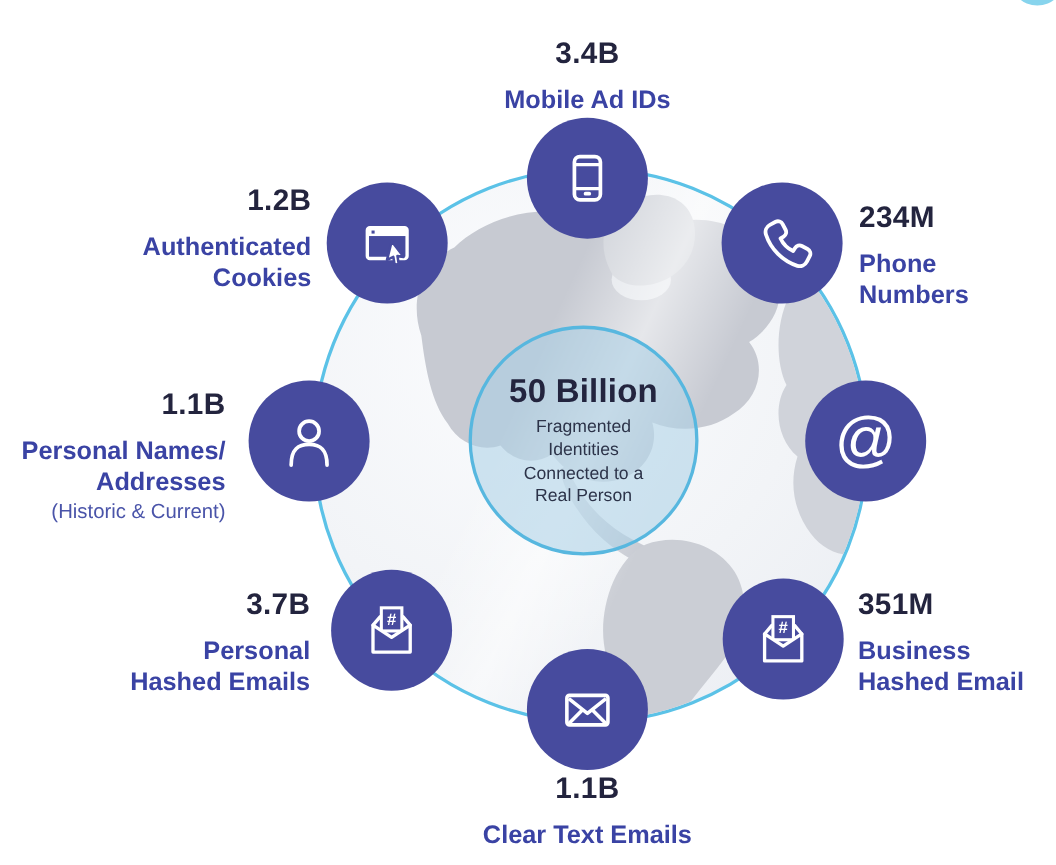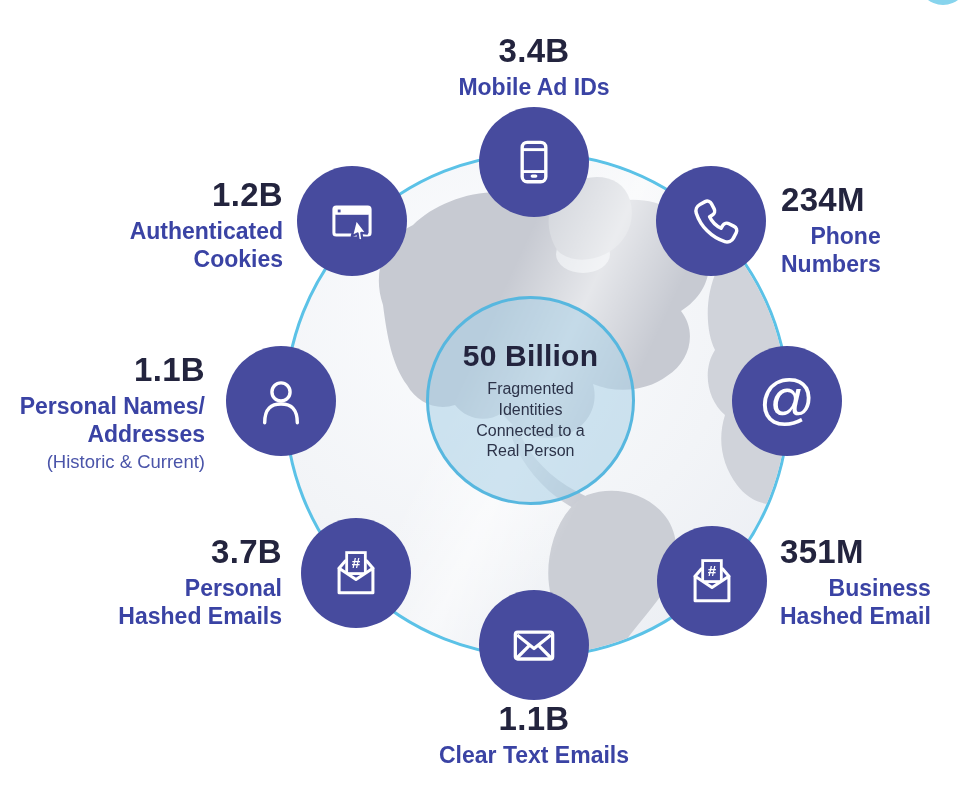--- a/index.html
+++ b/index.html
@@ -28,22 +28,22 @@
   .center-value{font-size:30px;font-weight:800;color:#23243e;margin-bottom:6px;letter-spacing:.2px;}
   .center-line{display:block;font-size:16px;line-height:1.3;color:#2c3349;}
   
   .icon-circle{
     position:absolute;width:110px;height:110px;border-radius:50%;background:#474b9e;
     display:flex;align-items:center;justify-content:center;z-index:4;
   }
   .at-glyph{color:#ffffff;font-size:56px;font-weight:400;line-height:1;transform:translateY(-2px);}
   
   .stat{position:absolute;z-index:5;}
-  .stat .value{font-size:33px;font-weight:800;color:#23243e;line-height:1.12;letter-spacing:.3px;}
-  .stat .label{font-size:23px;font-weight:700;color:#3a43a4;line-height:1.22;margin-top:3px;text-align:right;}
+  .stat .value{font-size:27px;font-weight:800;color:#23243e;line-height:1.12;letter-spacing:.3px;}
+  .stat .label{font-size:23px;font-weight:700;color:#3a43a4;line-height:1.22;margin-top:13px;}
   .stat .label span{display:block;white-space:nowrap;}
   .stat .sub{font-size:18.5px;font-weight:400;color:#4a54a9;line-height:1.2;margin-top:3px;white-space:nowrap;}
   .align-center{text-align:center;transform:translateX(-50%);}
   .align-left{text-align:left;}
   .align-right{text-align:right;}
   
   .corner-dot{
     position:absolute;left:918px;top:-45px;width:50px;height:50px;border-radius:50%;
     background:#87d4ed;z-index:6;
   }
@@ -195,21 +195,21 @@
 
   <div class="stat align-right" style="right:755px;top:352px">
     <div class="value">1.1B</div>
     <div class="label">
       <span>Personal Names/</span>
       <span>Addresses</span>
     </div>
     <div class="sub">(Historic &amp; Current)</div>
   </div>
 
-  <div class="stat align-right" style="right:677px;top:177px">
+  <div class="stat align-right" style="right:677px;top:167px">
     <div class="value">1.2B</div>
     <div class="label">
       <span>Authenticated</span>
       <span>Cookies</span>
     </div>
   </div>
 
   <div class="corner-dot"></div>
 
 </div>

